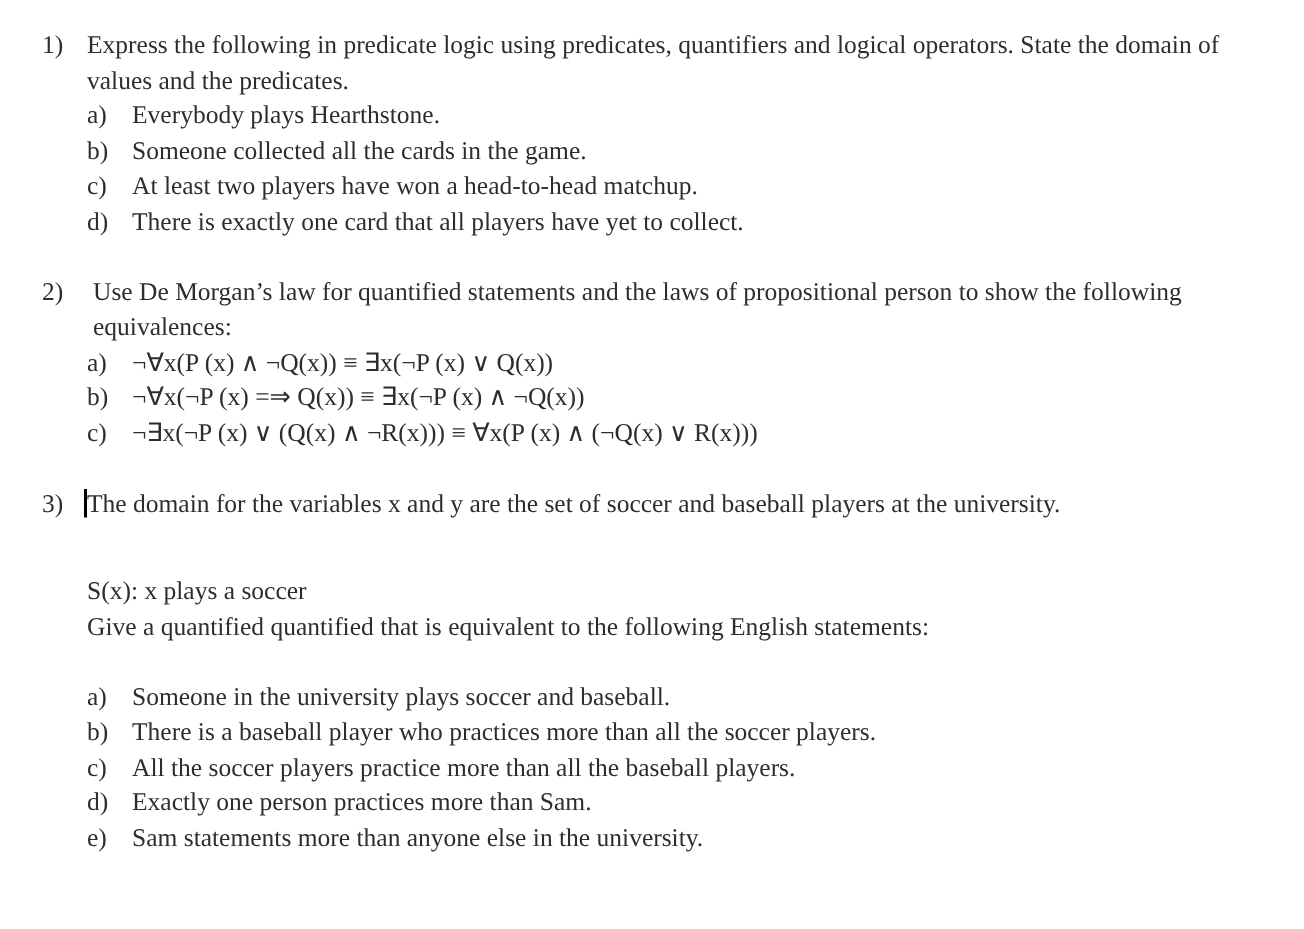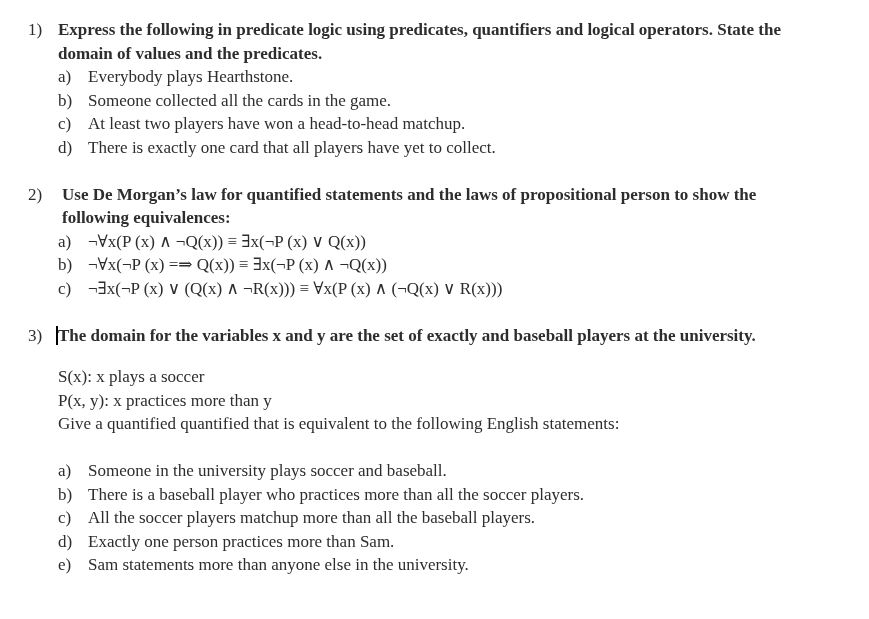--- a/index.html
+++ b/index.html
@@ -20,27 +20,27 @@
     box-sizing: border-box;
     width: 869px;
     height: 619px;
     padding: 18px 50px 0 28px;
     overflow: hidden;
   }
   .question { margin-bottom: 23.5px; }
   .question:last-child { margin-bottom: 0; }
   .q-row { display: flex; align-items: flex-start; }
   .q-num { flex: 0 0 30px; }
-  .q-text { flex: 1; font-weight: bold; }
+  .q-text { flex: 1; }
   .q-text-pad { padding-left: 4px; }
   .sub-list { margin-left: 30px; }
   .sub-row { display: flex; align-items: flex-start; }
   .sub-label { flex: 0 0 30px; }
-  .sub-text { flex: 1; }
-  .defs { margin-left: 30px; margin-top: 18px; }
+  .sub-text { flex: 1; font-family: Liberation Serif, serif; }
+  .defs { margin-left: 30px; margin-top: 35px; }
   .sub-gap { margin-top: 23.5px; }
   .q-text-caret { position: relative; }
   .caret {
     position: absolute;
     left: -2px;
     top: 2px;
     width: 1.5px;
     height: 19px;
     background: #000000;
   }
@@ -93,40 +93,39 @@
         <span class="sub-label">c)</span>
         <div class="sub-text">¬∃x(¬P (x) ∨ (Q(x) ∧ ¬R(x))) ≡ ∀x(P (x) ∧ (¬Q(x) ∨ R(x)))</div>
       </div>
     </div>
   </section>
 
   <section class="question">
     <div class="q-row">
       <span class="q-num">3)</span>
       <div class="q-text q-text-caret">
-        <span class="caret"></span><span>The domain for the variables x and y are the set of exactly and baseball players at the university.</span>
+        <span class="caret"></span><span>The domain for the variables x and y are the set of soccer and baseball players at the university.</span>
       </div>
     </div>
     <div class="defs">
       <div class="def-line">S(x): x plays a soccer</div>
-      <div class="def-line">P(x, y): x practices more than y</div>
       <div class="def-line">Give a quantified quantified that is equivalent to the following English statements:</div>
     </div>
     <div class="sub-list sub-gap">
       <div class="sub-row">
         <span class="sub-label">a)</span>
         <div class="sub-text">Someone in the university plays soccer and baseball.</div>
       </div>
       <div class="sub-row">
         <span class="sub-label">b)</span>
         <div class="sub-text">There is a baseball player who practices more than all the soccer players.</div>
       </div>
       <div class="sub-row">
         <span class="sub-label">c)</span>
-        <div class="sub-text">All the soccer players matchup more than all the baseball players.</div>
+        <div class="sub-text">All the soccer players practice more than all the baseball players.</div>
       </div>
       <div class="sub-row">
         <span class="sub-label">d)</span>
         <div class="sub-text">Exactly one person practices more than Sam.</div>
       </div>
       <div class="sub-row">
         <span class="sub-label">e)</span>
         <div class="sub-text">Sam statements more than anyone else in the university.</div>
       </div>
     </div>

